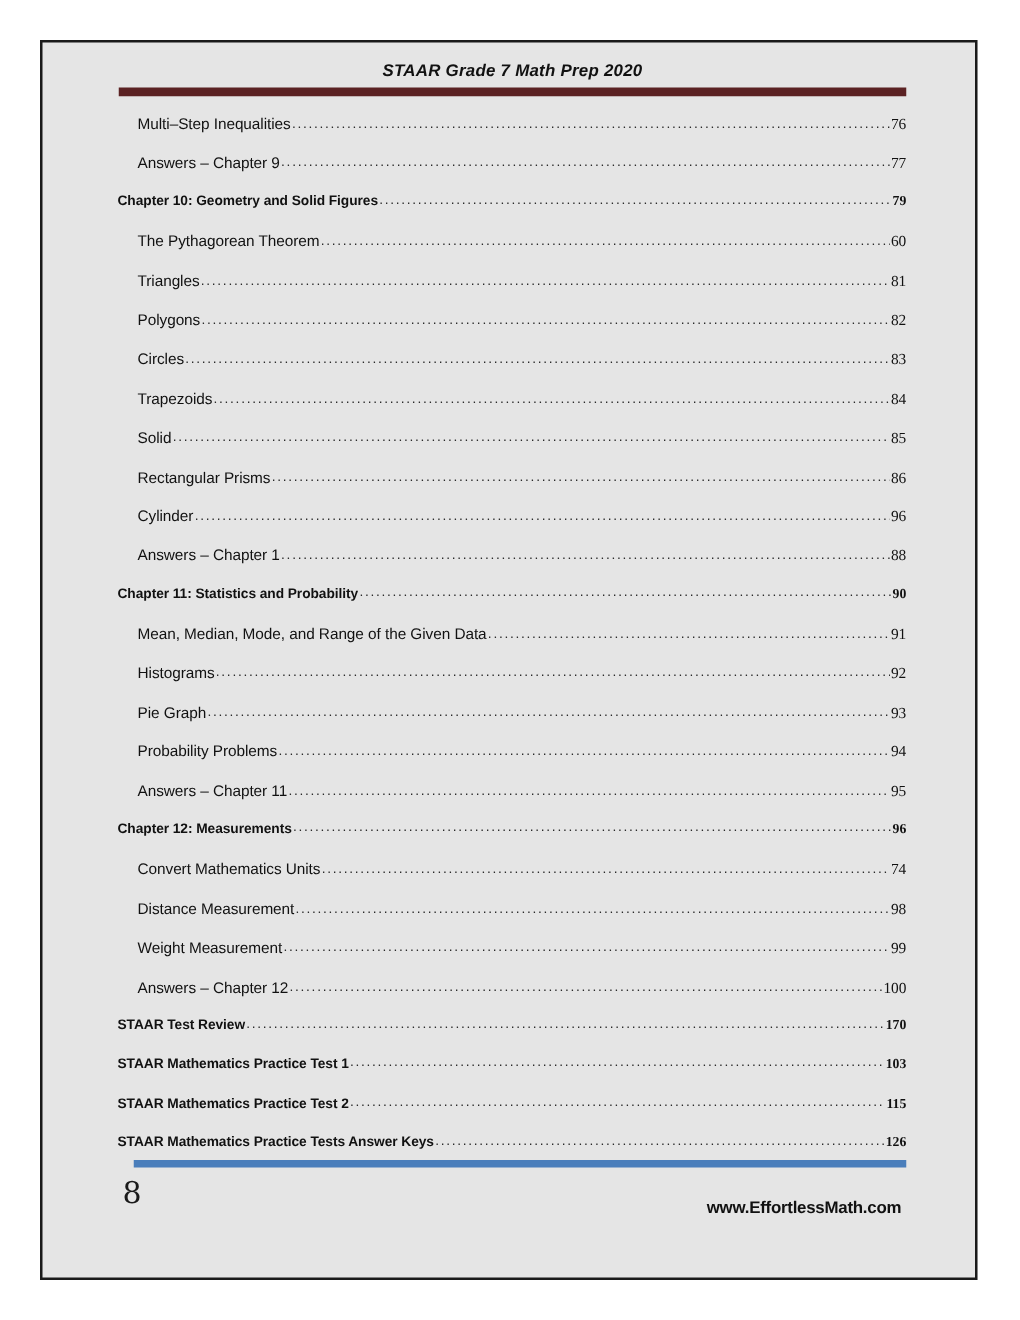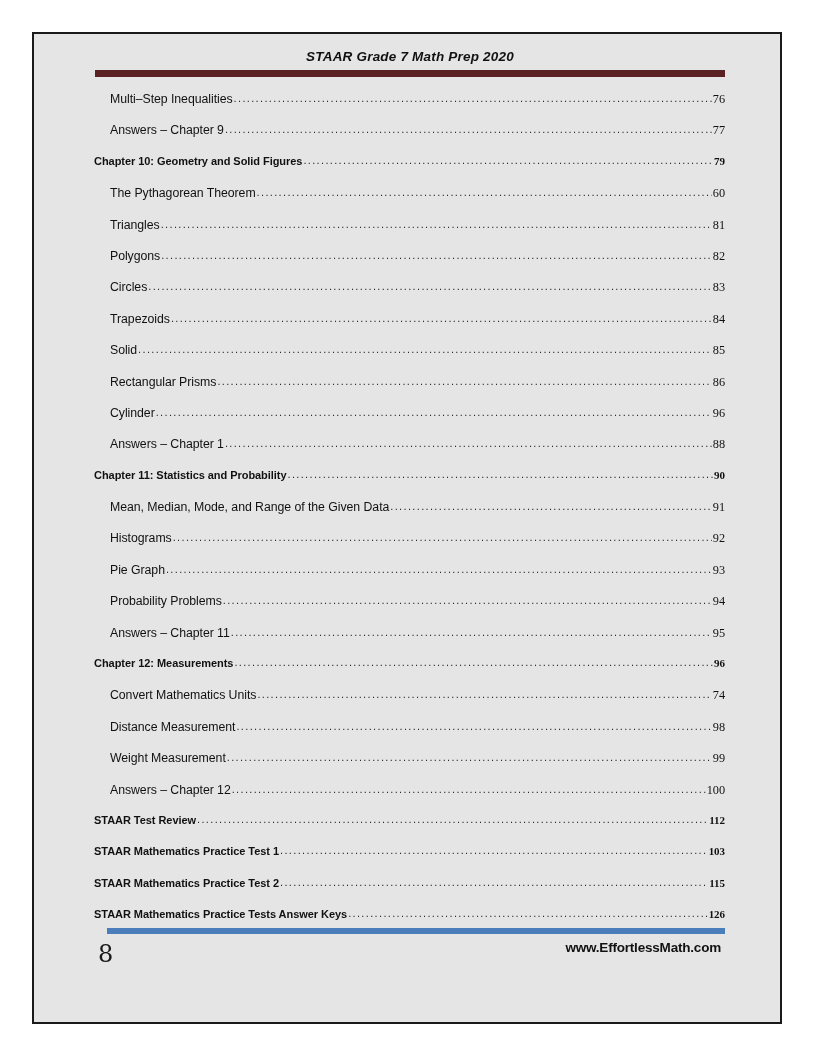--- a/index.html
+++ b/index.html
@@ -135,21 +135,21 @@
     top: 14px;
     font-family: "DejaVu Serif", serif;
     font-size: 24px;
     font-weight: normal;
     color: #1a1a1a;
     line-height: 1;
   }
   #footer-website {
     position: absolute;
     right: 59px;         
-    top: 12px;
+    top: 30px;
     font-family: "Liberation Sans", sans-serif;
     font-size: 13.5px;
     font-weight: bold;
     color: #111111;
     letter-spacing: -0.2px;
     white-space: nowrap;
   }
 </style>
 </head>
 <body>
@@ -273,21 +273,21 @@
         <span class="toc-page">99</span>
       </div>
       <div class="toc-row lvl-section">
         <span class="toc-label">Answers – Chapter 12</span>
         <span class="toc-dots">...............................................................................................................................................................</span>
         <span class="toc-page">100</span>
       </div>
       <div class="toc-row lvl-chapter">
         <span class="toc-label">STAAR Test Review</span>
         <span class="toc-dots">...............................................................................................................................................................</span>
-        <span class="toc-page">112</span>
+        <span class="toc-page">170</span>
       </div>
       <div class="toc-row lvl-chapter">
         <span class="toc-label">STAAR Mathematics  Practice Test 1</span>
         <span class="toc-dots">...............................................................................................................................................................</span>
         <span class="toc-page">103</span>
       </div>
       <div class="toc-row lvl-chapter">
         <span class="toc-label">STAAR Mathematics  Practice Test 2</span>
         <span class="toc-dots">...............................................................................................................................................................</span>
         <span class="toc-page">115</span>

